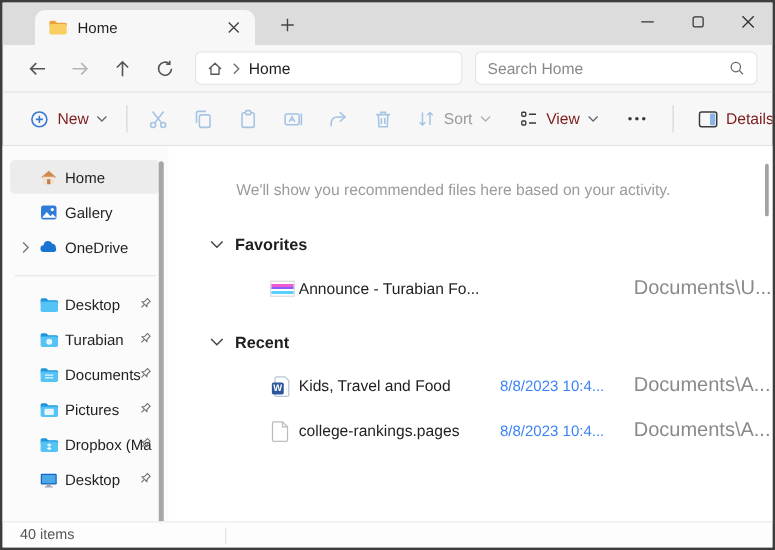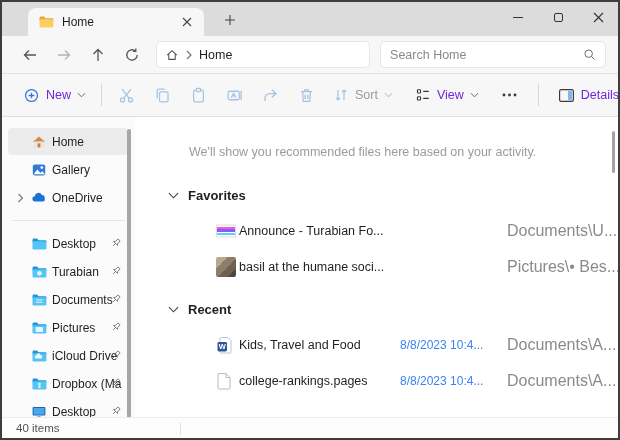--- a/index.html
+++ b/index.html
@@ -28,21 +28,21 @@
                 display:flex; align-items:center; padding:0 8px; gap:6px; margin-left:6px; }
   .crumb { font-size:12.5px; color:#1f1f1f; }
   .searchbox { width:228px; height:27px; background:#fff; border:1px solid #e6e6e6; border-radius:5px;
                display:flex; align-items:center; padding:0 9px; margin-left:8px; }
   .searchbox input { border:none; outline:none; flex:1; font-size:12.5px; color:#555; background:transparent;
                      font-family:"Liberation Sans", sans-serif; }
   .searchbox input::placeholder { color:#8a8a8a; }
   
   .toolbar { height:43px; display:flex; align-items:center; padding:0 12px; flex:none; border-bottom:1px solid #e0e0e0; }
   .tb-btn { display:flex; align-items:center; gap:6px; padding:0 9px; height:32px; border-radius:4px; flex:none; }
-  .tb-label { font-size:12.5px; color:#6d28d9; }
+  .tb-label { font-size:12.5px; color:#7f1d1d; }
   .tb-label.dim { color:#9a9a9a; }
   .tb-sep { width:1px; height:22px; background:#d8d8d8; margin:0 6px; flex:none; }
   .tb-icons { display:flex; align-items:center; }
   .tb-icon-btn { width:36px; height:32px; display:flex; align-items:center; justify-content:center; border-radius:4px; flex:none; }
   .tb-right { margin-left:auto; display:flex; align-items:center; gap:4px; }
   
   .body { flex:1; display:flex; min-height:0; position:relative; background:#fff; }
   .sidebar { width:133px; background:#fbfbfc; position:relative; padding-top:10px; flex:none; }
   .side-item { height:27px; display:flex; align-items:center; margin:1px 7px 1px 6px; border-radius:4px;
                padding-left:6px; gap:5px; position:relative; }
@@ -336,35 +336,20 @@
               <path d="M6 2.2h4v4.6l1.6 2H4.4L6 6.8z"></path>
               <path d="M8 8.8v4.6"></path>
             </g>
           </svg>
       </div>
       <div class="side-item">
         <span class="side-chevron"></span>
         <svg width="16" height="16" viewBox="0 0 16 16">
             <path d="M1.5 4c0-.8.6-1.4 1.4-1.4h3.1l1.6 1.6h6.5c.8 0 1.4.6 1.4 1.4v1H1.5z" fill="#1e96db"></path>
             <rect x="1.5" y="5.2" width="13.9" height="8.3" rx="1.3" fill="#55c3f5"></rect>
-            <path d="M5.4 10.6a1.6 1.6 0 0 1-.2-3.2 2.3 2.3 0 0 1 4.4-.4 1.9 1.9 0 0 1 1.6 2.2 1.6 1.6 0 0 1-1 1.4z" fill="#fff" opacity=".9"></path>
-          </svg>
-        <span class="side-label">iCloud Drive</span>
-        <svg class="pin" width="12" height="12" viewBox="0 0 16 16">
-            <g transform="rotate(45 8 8)" stroke="#6b6b6b" stroke-width="1.1" fill="none">
-              <path d="M6 2.2h4v4.6l1.6 2H4.4L6 6.8z"></path>
-              <path d="M8 8.8v4.6"></path>
-            </g>
-          </svg>
-      </div>
-      <div class="side-item">
-        <span class="side-chevron"></span>
-        <svg width="16" height="16" viewBox="0 0 16 16">
-            <path d="M1.5 4c0-.8.6-1.4 1.4-1.4h3.1l1.6 1.6h6.5c.8 0 1.4.6 1.4 1.4v1H1.5z" fill="#1e96db"></path>
-            <rect x="1.5" y="5.2" width="13.9" height="8.3" rx="1.3" fill="#55c3f5"></rect>
             <path d="M8.4 6.6l-2 1.4 2 1.4-2 1.4 2 1.4 2-1.4-2-1.4 2-1.4z" fill="#fff" opacity=".85"></path>
           </svg>
         <span class="side-label">Dropbox (Ma</span>
         <svg class="pin" width="12" height="12" viewBox="0 0 16 16">
             <g transform="rotate(45 8 8)" stroke="#6b6b6b" stroke-width="1.1" fill="none">
               <path d="M6 2.2h4v4.6l1.6 2H4.4L6 6.8z"></path>
               <path d="M8 8.8v4.6"></path>
             </g>
           </svg>
       </div>
@@ -399,25 +384,20 @@
         <svg width="11" height="7" viewBox="0 0 12 7">
             <path d="M1 1l5 5 5-5" stroke="#3f3f3f" stroke-width="1.2" fill="none"></path>
           </svg>
         <span class="section-title">Favorites</span>
       </div>
       <div class="spacer8"></div>
       <div class="filerow">
         <span class="f-icon thumb-announce"></span>
         <span class="f-name">Announce - Turabian Fo...</span>
         <span class="f-path">Documents\U...</span>
-      </div>
-      <div class="filerow">
-        <span class="f-icon thumb-photo"></span>
-        <span class="f-name">basil at the humane soci...</span>
-        <span class="f-path">Pictures\• Bes...</span>
       </div>
 
       <div class="spacer14"></div>
 
       <div class="section-head">
         <svg width="11" height="7" viewBox="0 0 12 7">
             <path d="M1 1l5 5 5-5" stroke="#3f3f3f" stroke-width="1.2" fill="none"></path>
           </svg>
         <span class="section-title">Recent</span>
       </div>

